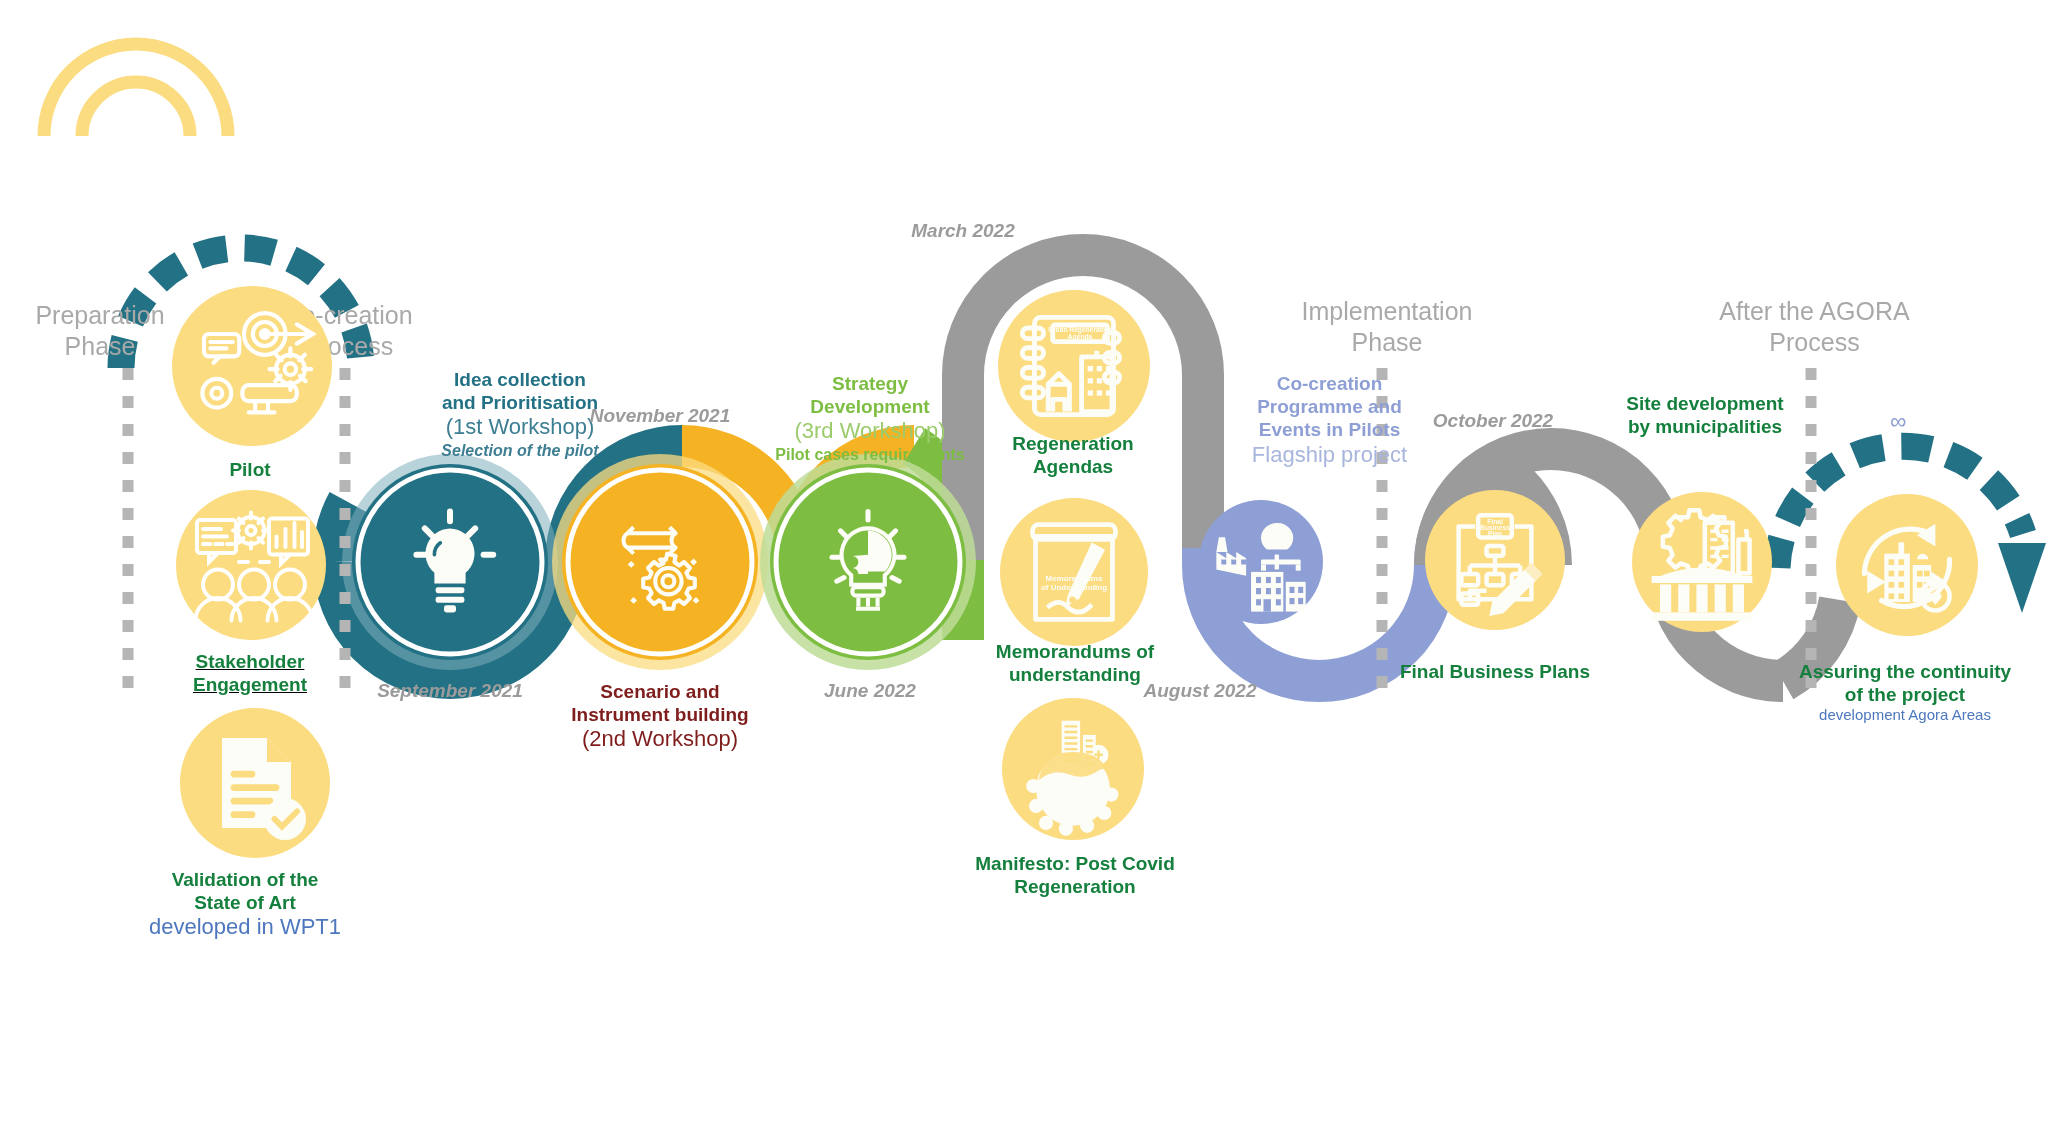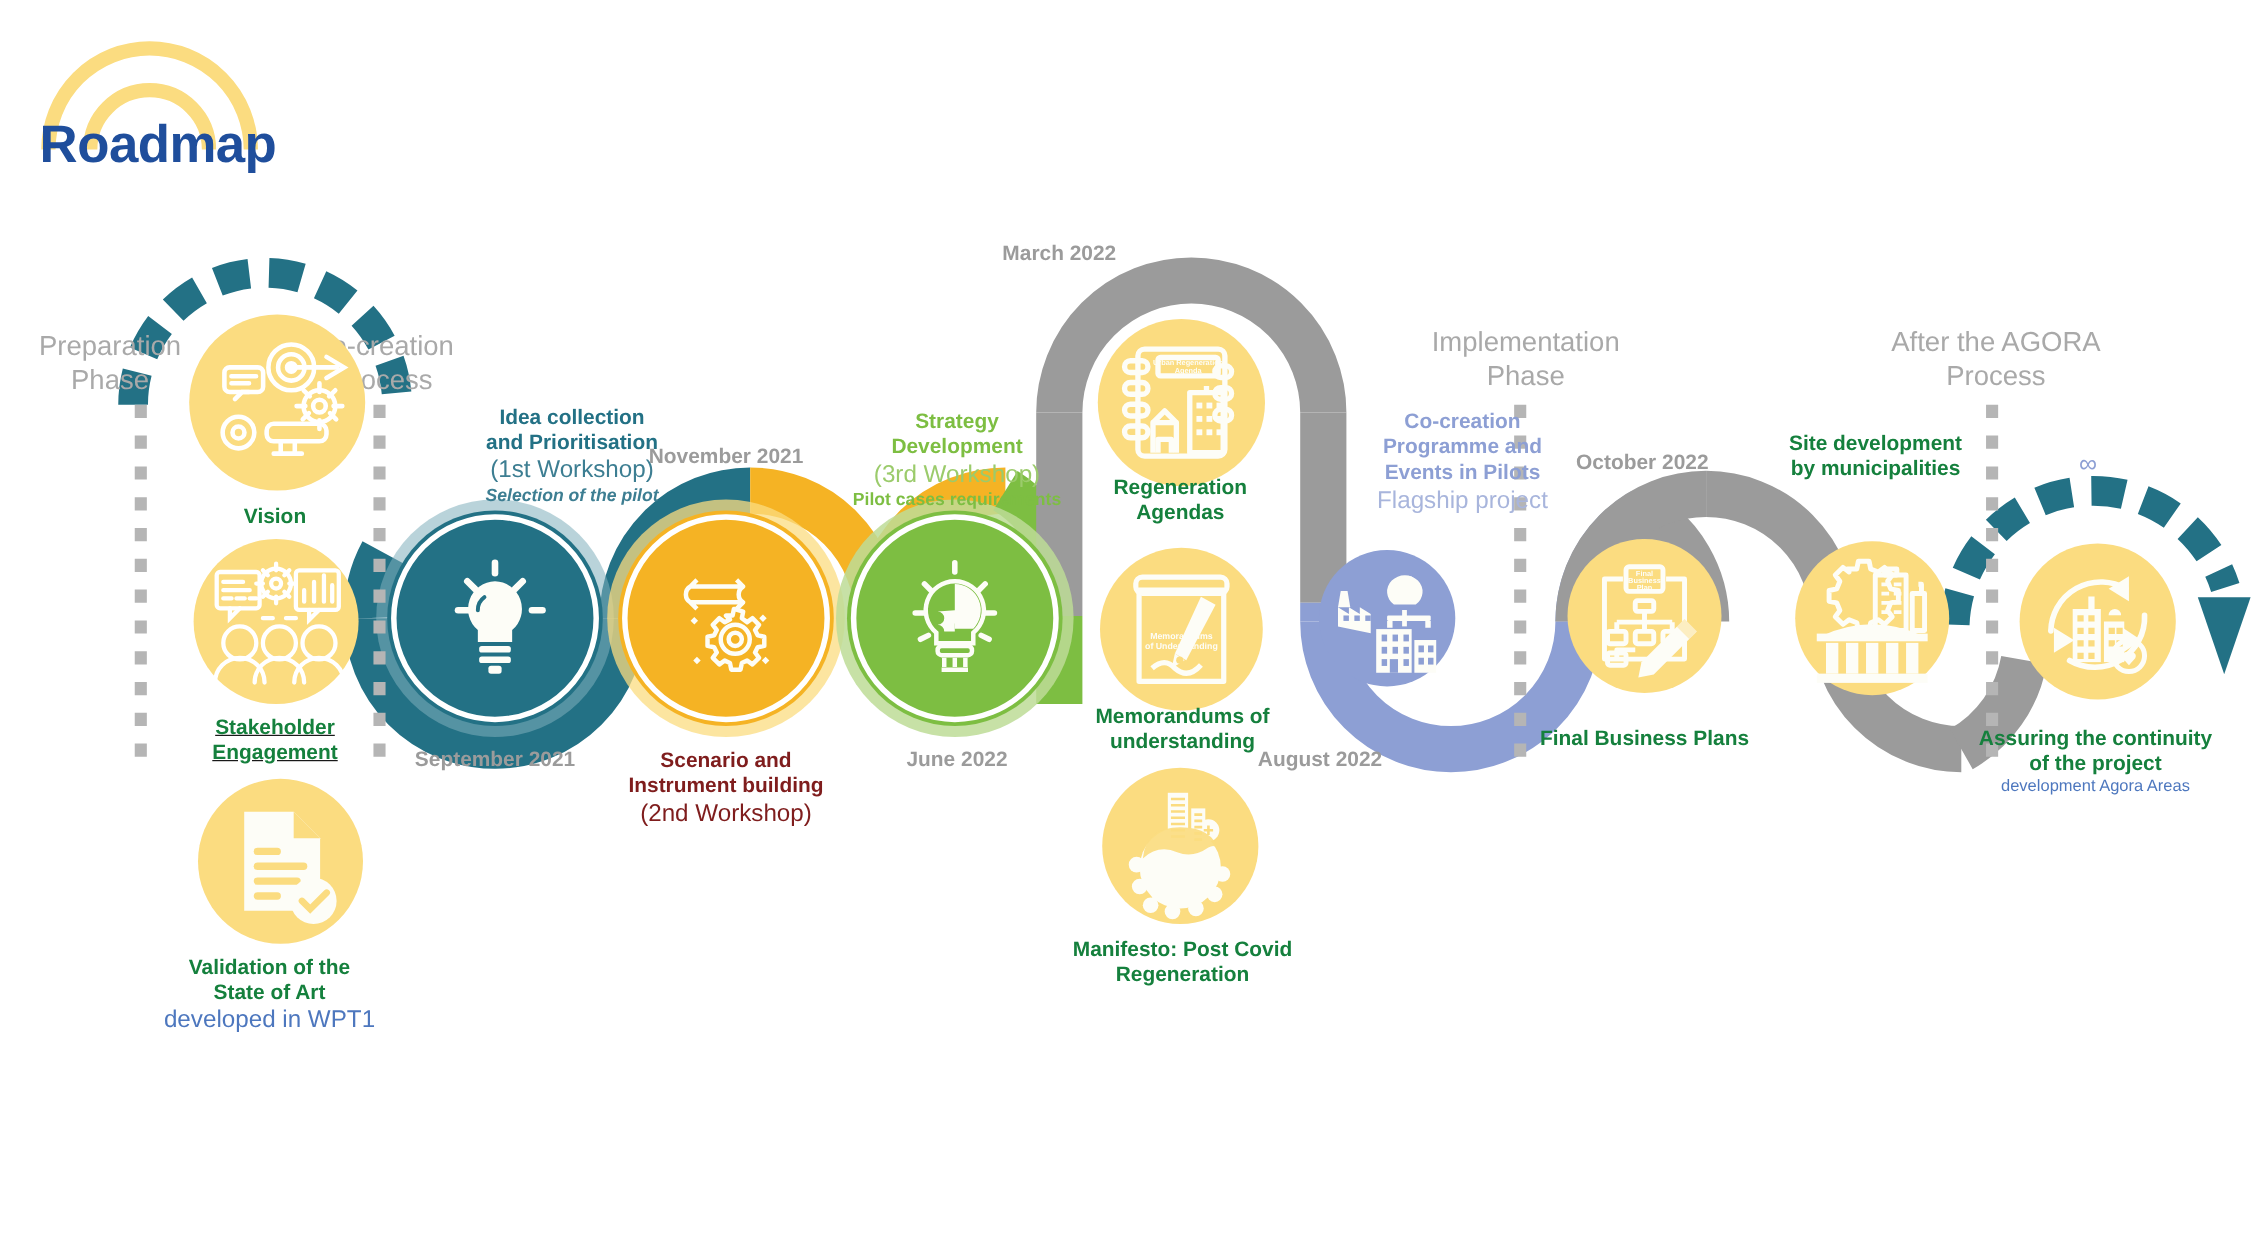--- a/index.html
+++ b/index.html
@@ -33,21 +33,21 @@
   .lab .t2 { font-size: 22px; display: block; }
   .lab .t3 { font-size: 16px; display: block; font-style: italic; font-weight: 600; }
   .lab .t4 { font-size: 15px; display: block; }
 
   .phase {
     position: absolute; text-align: center;
     font-size: 25px; color: #A9A9A9; line-height: 1.22; white-space: nowrap;
   }
   .date {
     position: absolute; text-align: center;
-    font-size: 19px; font-weight: bold; color: #9B9B9B; white-space: nowrap;
+    font-size: 19px; font-weight: bold; color: #9B9B9B; white-space: nowrap; font-style: italic;
   }
   .infinity {
     position: absolute; font-size: 23px; color: #8D9FD4;
     letter-spacing: -2px; font-weight: 500;
   }
 
   .navy   { color: #15803d; }
   .teal   { color: #237185; }
   .gold   { color: #7f1d1d; }
   .green  { color: #7DBE42; }
@@ -60,21 +60,20 @@
 </head>
 <body>
 
 <div id="stage">
 
   <div class="hdr">
     <svg width="330" height="130">
       <path d="M30 118 A92 92 0 0 1 214 118" fill="none" stroke="#FBDC80" stroke-width="13"></path>
       <path d="M68 118 A54 54 0 0 1 176 118" fill="none" stroke="#FBDC80" stroke-width="13"></path>
     </svg>
-    <div class="hdr-title">Roadmap</div>
   </div>
 
   <svg id="track" width="2048" height="1139">
     <g fill="none" stroke-width="42" stroke-linecap="butt">
 
       <path d="M334 562 A116 116 0 0 0 566 562" stroke="#237185"></path>
       <path d="M334 562 A116 116 0 0 1 348 502" stroke="#237185"></path>
 
       <path d="M566 562 A116 116 0 0 1 682 446" stroke="#237185"></path>
       <path d="M682 446 A116 116 0 0 1 798 562" stroke="#F5B324"></path>
@@ -181,21 +180,21 @@
           <circle cx="74" cy="52" r="3.6"></circle>
         <path d="M74 39 v5 M74 60 v5 M61 52 h5 M82 52 h5 M65 43 l3.5 3.5 M80 56 l3.5 3.5 M83 43 l-3.5 3.5 M68 56 l-3.5 3.5"></path>
         <rect x="44" y="62" width="34" height="10" rx="4"></rect>
         <circle cx="28" cy="67" r="9"></circle>
           <circle cx="28" cy="67" r="3.4"></circle>
         <path d="M52 72 v7 M60 72 v7 M48 79 h16"></path>
       </g>
     </svg>
   </div>
   <div class="lab" style="left:100px; top:458px; width:300px;">
-    <span class="t1 navy">Vision</span>
+    <span class="t1 navy">Pilot</span>
   </div>
 
   <div class="node" style="left:176px; top:490px; width:150px; height:150px; background:#FBDC80;">
     <svg class="ico" viewBox="0 0 100 100">
       <g fill="none" stroke="#ffffff" stroke-width="2.6" stroke-linecap="round">
         <rect x="14" y="20" width="26" height="22" rx="2"></rect>
         <path d="M18 26 h12 M18 31 h16 M18 36 h5 M26 36 h5 M34 36 h4"></path>
         <path d="M22 42 l0 6 l6 -6"></path>
         <circle cx="50" cy="27" r="9"></circle>
           <circle cx="50" cy="27" r="3"></circle>

